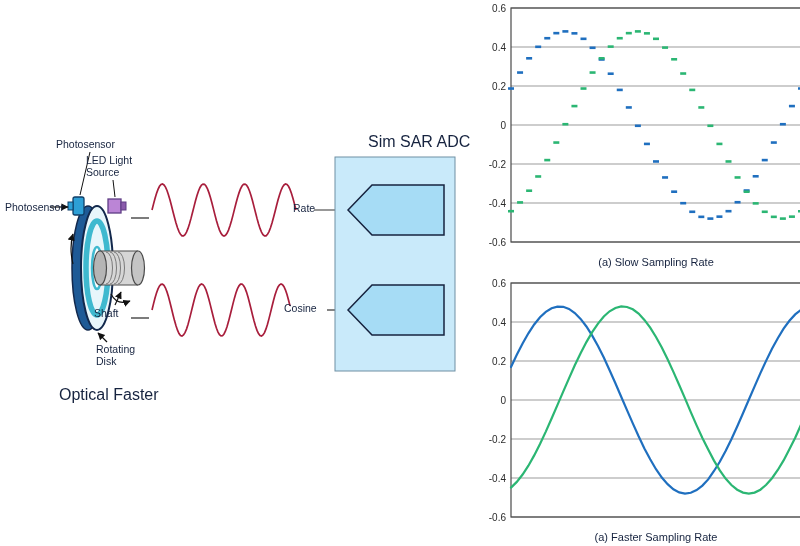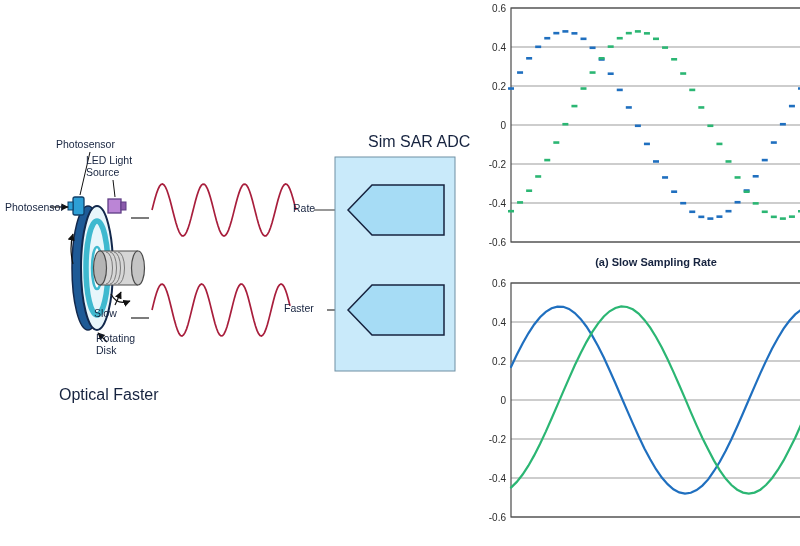--- a/index.html
+++ b/index.html
@@ -2,21 +2,21 @@
 <html><head>
 <meta charset="utf-8">
 <style>
   html,body{margin:0;padding:0;background:#fff}
   .canvas{position:relative;width:800px;height:546px;background:#ffffff;
           font-family:"Liberation Sans",sans-serif;overflow:hidden}
   .lbl{position:absolute;font-weight:normal;color:#16233f;font-size:10.5px;line-height:1.15;white-space:pre-line}
   .lbl.center{text-align:left}
   .lbl.big{font-size:16px}
   .chart-block{position:absolute;left:471px}
-  .caption{font-weight:bold;color:#16233f;font-size:11px;margin-top:4px;margin-left:40px;width:290px;text-align:center}
+  .caption{font-weight:normal;color:#16233f;font-size:11px;margin-top:4px;margin-left:40px;width:290px;text-align:center}
   .tick{font-family:"Liberation Sans",sans-serif;font-size:10px;fill:#2b2b2b}
 </style>
 </head>
 <body>
 
 <div class="canvas">
 
   <svg width="470" height="546" style="position:absolute;left:0;top:0" viewBox="0 0 470 546">
     <defs>
       <marker id="arr" markerWidth="8" markerHeight="8" refX="5.5" refY="3" orient="auto">
@@ -68,25 +68,25 @@
     <rect x="335" y="157" width="120" height="214" fill="#c9eafa" stroke="#6f8fa3" stroke-width="1"></rect>
     <polygon points="348,210 372,185 444,185 444,235 372,235" fill="#a6dcf5" stroke="#16233f" stroke-width="1.5"></polygon>
     <polygon points="348,310 372,285 444,285 444,335 372,335" fill="#a6dcf5" stroke="#16233f" stroke-width="1.5"></polygon>
   <polyline points="152.0,210.0 153.5,204.1 155.0,198.5 156.5,193.5 158.0,189.4 159.5,186.3 161.0,184.5 162.5,184.0 164.0,184.9 165.5,187.1 167.0,190.5 168.5,194.9 170.0,200.1 171.5,205.8 173.0,211.7 174.5,217.5 176.0,223.0 177.5,227.8 179.0,231.6 180.5,234.3 182.0,235.8 183.5,235.9 185.0,234.6 186.5,232.1 188.0,228.4 189.5,223.7 191.0,218.4 192.5,212.5 194.0,206.6 195.5,200.8 197.0,195.6 198.5,191.0 200.0,187.5 201.5,185.1 203.0,184.1 204.5,184.3 206.0,186.0 207.5,188.9 209.0,192.9 210.5,197.7 212.0,203.3 213.5,209.1 215.0,215.1 216.5,220.7 218.0,225.8 219.5,230.1 221.0,233.3 222.5,235.3 224.0,236.0 225.5,235.3 227.0,233.3 228.5,230.1 230.0,225.8 231.5,220.7 233.0,215.1 234.5,209.1 236.0,203.3 237.5,197.7 239.0,192.9 240.5,188.9 242.0,186.0 243.5,184.3 245.0,184.1 246.5,185.1 248.0,187.5 249.5,191.0 251.0,195.6 252.5,200.8 254.0,206.6 255.5,212.5 257.0,218.4 258.5,223.7 260.0,228.4 261.5,232.1 263.0,234.6 264.5,235.9 266.0,235.8 267.5,234.3 269.0,231.6 270.5,227.8 272.0,223.0 273.5,217.5 275.0,211.7 276.5,205.8 278.0,200.1 279.5,194.9 281.0,190.5 282.5,187.1 284.0,184.9 285.5,184.0 287.0,184.5 288.5,186.3 290.0,189.4 291.5,193.5 293.0,198.5 294.5,204.1 296.0,210.0" fill="none" stroke="#a81e3c" stroke-width="1.7"></polyline>
       <polyline points="152.0,310.0 153.5,303.9 155.0,298.1 156.5,293.0 158.0,288.9 159.5,285.9 161.0,284.3 162.5,284.1 164.0,285.4 165.5,288.0 167.0,291.9 168.5,296.8 170.0,302.5 171.5,308.5 173.0,314.7 174.5,320.6 176.0,325.8 177.5,330.2 179.0,333.5 180.5,335.5 182.0,336.0 183.5,335.0 185.0,332.7 186.5,329.1 188.0,324.4 189.5,318.9 191.0,312.9 192.5,306.8 194.0,300.8 195.5,295.3 197.0,290.7 198.5,287.1 200.0,284.9 201.5,284.0 203.0,284.6 204.5,286.6 206.0,289.9 207.5,294.4 209.0,299.7 210.5,305.6 212.0,311.8 213.5,317.8 215.0,323.4 216.5,328.3 218.0,332.1 219.5,334.7 221.0,335.9 222.5,335.7 224.0,334.0 225.5,331.0 227.0,326.8 228.5,321.6 230.0,315.8 231.5,309.7 233.0,303.6 234.5,297.9 236.0,292.8 237.5,288.7 239.0,285.8 240.5,284.2 242.0,284.1 243.5,285.5 245.0,288.2 246.5,292.1 248.0,297.1 249.5,302.8 251.0,308.8 252.5,315.0 254.0,320.8 255.5,326.1 257.0,330.4 258.5,333.6 260.0,335.5 261.5,336.0 263.0,335.0 264.5,332.6 266.0,328.9 267.5,324.2 269.0,318.6 270.5,312.6 272.0,306.5 273.5,300.5 275.0,295.1 276.5,290.5 278.0,287.0 279.5,284.8 281.0,284.0 282.5,284.7 284.0,286.7 285.5,290.1 287.0,294.6 288.5,300.0 290.0,305.9" fill="none" stroke="#a81e3c" stroke-width="1.7"></polyline>
     </svg>
 
   <div class="lbl" style="left:56px;top:138px">Photosensor</div>
   <div class="lbl center" style="left:86px;top:154px;width:52px">LED Light Source</div>
   <div class="lbl" style="left:5px;top:201px">Photosensor</div>
-  <div class="lbl" style="left:94px;top:307px">Slow</div>
-  <div class="lbl center" style="left:96px;top:332px;width:54px">Rotating Disk</div>
+  <div class="lbl" style="left:94px;top:307px">Shaft</div>
+  <div class="lbl center" style="left:96px;top:343px;width:54px">Rotating Disk</div>
   <div class="lbl big" style="left:59px;top:386px">Optical Faster</div>
   <div class="lbl" style="left:293px;top:202px">Rate</div>
-  <div class="lbl" style="left:284px;top:302px">Faster</div>
+  <div class="lbl" style="left:284px;top:302px">Cosine</div>
   <div class="lbl big" style="left:368px;top:133px">Sim SAR ADC</div>
 
   <div class="chart-block" style="top:2px">
     <svg width="336" height="246" viewBox="0 0 336 246">
         <line x1="40" y1="6" x2="330" y2="6" stroke="#9b9b9b" stroke-width="1"></line>
         <text x="35" y="9.5" text-anchor="end" class="tick">0.6</text>
         <line x1="40" y1="44.99999999999999" x2="330" y2="44.99999999999999" stroke="#9b9b9b" stroke-width="1"></line>
         <text x="35" y="48.49999999999999" text-anchor="end" class="tick">0.4</text>
         <line x1="40" y1="84" x2="330" y2="84" stroke="#9b9b9b" stroke-width="1"></line>
         <text x="35" y="87.5" text-anchor="end" class="tick">0.2</text>
@@ -182,15 +182,16 @@
         <line x1="40" y1="162.00000000000003" x2="330" y2="162.00000000000003" stroke="#9b9b9b" stroke-width="1"></line>
         <text x="35" y="165.50000000000003" text-anchor="end" class="tick">-0.2</text>
         <line x1="40" y1="201" x2="330" y2="201" stroke="#9b9b9b" stroke-width="1"></line>
         <text x="35" y="204.5" text-anchor="end" class="tick">-0.4</text>
         <line x1="40" y1="240" x2="330" y2="240" stroke="#9b9b9b" stroke-width="1"></line>
         <text x="35" y="243.5" text-anchor="end" class="tick">-0.6</text>
         <rect x="40" y="6" width="290" height="234" fill="none" stroke="#4a4a4a" stroke-width="1.2"></rect>
         <polyline points="40.0,90.0 45.8,77.8 51.6,66.5 57.4,56.3 63.2,47.5 69.0,40.3 74.8,34.9 80.6,31.2 86.4,29.6 92.2,29.8 98.0,31.9 103.8,36.0 109.6,41.9 115.4,49.5 121.2,58.6 127.0,69.0 132.8,80.5 138.6,93.2 144.4,106.2 150.2,119.7 156.0,133.1 161.8,146.4 167.6,159.3 173.4,171.4 179.2,182.3 185.0,192.2 190.8,200.6 196.6,207.2 202.4,212.3 208.2,215.4 214.0,216.6 219.8,215.8 225.6,213.1 231.4,208.6 237.2,202.4 243.0,194.0 248.8,184.8 254.6,173.9 260.4,162.2 266.2,149.5 272.0,136.3 277.8,122.8 283.6,109.4 289.4,96.1 295.2,83.6 301.0,71.7 306.8,61.2 312.6,51.6 318.4,43.8 324.2,37.4 330.0,32.9" fill="none" stroke="#1f6fbf" stroke-width="2.2" stroke-linecap="round"></polyline>
         <polyline points="40.0,210.6 45.8,204.9 51.6,197.5 57.4,188.7 63.2,178.4 69.0,166.9 74.8,154.6 80.6,141.5 86.4,128.1 92.2,114.6 98.0,101.4 103.8,88.3 109.6,76.2 115.4,65.1 121.2,55.1 127.0,46.6 132.8,39.5 138.6,34.3 144.4,31.0 150.2,29.4 156.0,30.0 161.8,32.3 167.6,36.6 173.4,42.9 179.2,50.7 185.0,60.0 190.8,70.5 196.6,82.2 202.4,94.9 208.2,108.0 214.0,121.4 219.8,135.1 225.6,148.4 231.4,161.0 237.2,172.5 243.0,183.6 248.8,193.4 254.6,201.6 260.4,208.0 266.2,212.7 272.0,215.6 277.8,216.6 283.6,215.6 289.4,212.7 295.2,207.8 301.0,201.2 306.8,193.0 312.6,183.4 318.4,172.3 324.2,160.8 330.0,147.8" fill="none" stroke="#2bb673" stroke-width="2.2" stroke-linecap="round"></polyline>
       </svg>
+    <div class="caption">(a) Faster Sampling Rate</div>
   </div>
 
 </div>
 
 </body></html>

